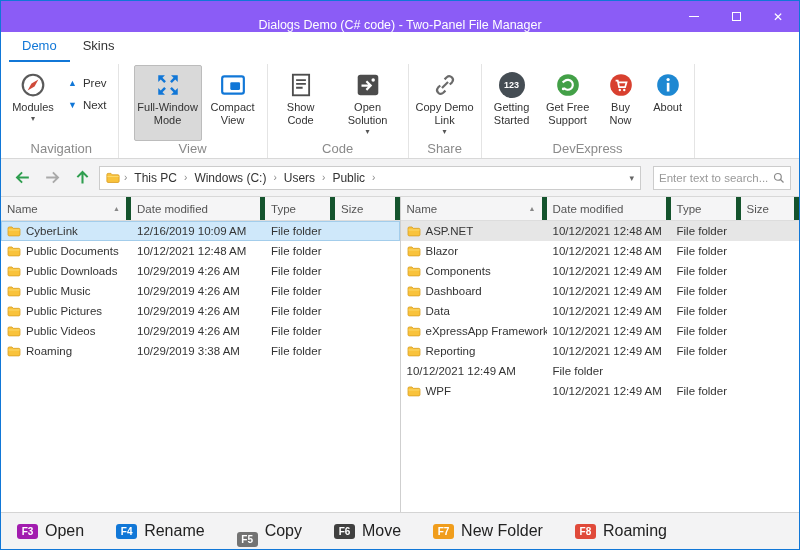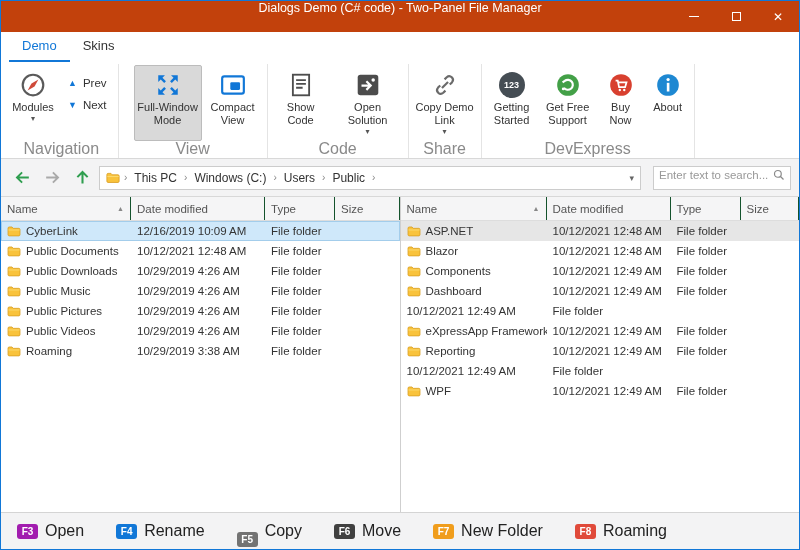--- a/index.html
+++ b/index.html
@@ -1,37 +1,37 @@
 <!DOCTYPE html>
 <html><head>
 <meta charset="utf-8">
 <style>
   *{margin:0;padding:0;box-sizing:border-box;}
   html,body{width:800px;height:550px;}
   body{font-family:"Liberation Sans",sans-serif;background:#fff;}
   .window{width:800px;height:550px;border:1px solid #1177d7;display:flex;flex-direction:column;background:#fff;overflow:hidden;}
 
   
-  .titlebar{flex:0 0 31px;background:#c2410c;color:#fff;display:flex;align-items:flex-start;position:relative;}
+  .titlebar{flex:0 0 31px;background:#8b5cf6;color:#fff;display:flex;align-items:flex-end;position:relative;}
   .title{flex:1;text-align:center;font-size:12.5px;}
   .win-buttons{position:absolute;right:0;top:0;height:100%;display:flex;}
   .win-btn{width:42px;height:100%;display:flex;align-items:center;justify-content:center;color:#fff;font-size:12px;cursor:pointer;}
   .glyph-min{width:10px;height:1px;background:#fff;display:block;}
   .glyph-max{width:9px;height:9px;border:1px solid #fff;display:block;}
 
   
   .tabs-row{flex:0 0 30px;background:#fff;display:flex;align-items:stretch;padding-left:8px;}
   .tab{padding:0 13px;line-height:27px;font-size:13px;color:#333;border-bottom:2px solid transparent;cursor:pointer;}
   .tab.active{color:#1177d7;border-bottom-color:#1177d7;}
 
   
   .ribbon{flex:0 0 97px;display:flex;background:#fff;border-bottom:1px solid #d8d8d8;padding:2px 2px 0 4px;}
   .rgroup{display:flex;flex-direction:column;border-right:1px solid #e4e4e4;padding:1px 3px 0;}
   .rgroup-items{flex:1;display:flex;align-items:flex-start;}
-  .rgroup-label{height:17px;line-height:15px;text-align:center;font-size:16px;color:#8a8a8a;}
+  .rgroup-label{height:17px;line-height:15px;text-align:center;font-size:13px;color:#8a8a8a;}
   .rbtn{cursor:pointer;}
   .rbtn.large{display:flex;flex-direction:column;align-items:center;padding:5px 2px 0;border:1px solid transparent;border-radius:2px;font-size:11px;color:#333;text-align:center;line-height:13px;height:76px;}
   .rbtn.large.selected{background:#d9d9d9;border-color:#bcbcbc;margin-left:12px;}
   .ricon{width:28px;height:28px;display:flex;align-items:center;justify-content:center;margin-bottom:2px;}
   .ricon svg{width:26px;height:26px;}
   .circle-icon{width:26px;height:26px;border-radius:50%;background:#454d54;color:#fff;font-size:9px;font-weight:bold;display:flex;align-items:center;justify-content:center;}
   .caret{font-size:8px;color:#555;line-height:9px;display:block;}
   .smallstack{display:flex;flex-direction:column;gap:6px;padding:10px 2px 0 4px;}
   .rbtn.small{display:flex;align-items:center;gap:6px;font-size:11.5px;color:#333;padding:2px 6px;border-radius:2px;}
   .tri{color:#1177d7;font-size:9px;line-height:9px;}
@@ -39,33 +39,33 @@
 
   
   .pathbar{flex:0 0 38px;background:#f3f3f4;border-bottom:1px solid #d8d8d8;display:flex;align-items:center;padding:0 8px;gap:4px;}
   .nav-arrow{width:26px;height:26px;display:flex;align-items:center;justify-content:center;cursor:pointer;}
   .nav-arrow svg{width:19px;height:19px;}
   .address-box{flex:1;height:24px;background:#fff;border:1px solid #ccc;display:flex;align-items:center;padding:0 6px;gap:4px;font-size:12px;color:#333;margin-right:8px;cursor:pointer;}
   .address-box .folder-svg{width:15px;height:13px;}
   .crumb{padding:0 3px;cursor:pointer;}
   .crumb-sep{color:#888;font-size:10px;}
   .addr-caret{margin-left:auto;color:#666;font-size:9px;cursor:pointer;}
-  .search-box{width:138px;height:24px;background:#fff;border:1px solid #ccc;display:flex;align-items:flex-end;padding:8px 5px;gap:3px;}
+  .search-box{width:138px;height:24px;background:#fff;border:1px solid #ccc;display:flex;align-items:center;padding:0 5px;gap:3px;}
   .search-box input{border:none;outline:none;flex:1;min-width:0;font-size:11.5px;color:#333;font-family:inherit;background:transparent;}
   .search-box input::placeholder{color:#999;}
   .magnifier svg{width:12px;height:12px;display:block;}
 
   
   .panels{flex:1;display:flex;overflow:hidden;background:#fff;}
   .panel{flex:1;display:flex;flex-direction:column;overflow:hidden;}
   .panel.left{border-right:1px solid #cfcfcf;}
   .panel-header{display:grid;flex:0 0 24px;background:#f5f5f6;border-bottom:1px solid #ddd;font-size:11.5px;color:#555;}
   .cols-left{grid-template-columns:130px 134px 70px 1fr;}
   .cols-right{grid-template-columns:146px 124px 70px 1fr;}
-  .hcell{display:flex;align-items:center;padding:0 6px;border-right:1px solid #14532d;cursor:pointer;}
+  .hcell{display:flex;align-items:center;padding:0 6px;border-right:5px solid #14532d;cursor:pointer;}
   .hcell.name{justify-content:space-between;}
   .sort{font-size:7px;color:#888;}
   .file-list{flex:1;overflow:hidden;}
   .file-row{display:grid;height:20px;font-size:11.5px;color:#333;align-items:center;cursor:pointer;}
   .file-row.selected{background:#cfe8fa;box-shadow:inset 0 0 0 1px #a3cdeb;}
   .file-row.inactive-selected{background:#e6e6e6;}
   .cell{padding:0 6px;white-space:nowrap;overflow:hidden;display:flex;align-items:center;gap:5px;height:100%;}
   .folder-svg{width:14px;height:12px;flex:0 0 14px;}
 
   
@@ -437,20 +437,27 @@
                 <path d="M1 3.6c0-.7.6-1.3 1.3-1.3h3.4l1.4 1.6h6.6c.7 0 1.3.6 1.3 1.3v6.2c0 .7-.6 1.3-1.3 1.3H2.3c-.7 0-1.3-.6-1.3-1.3z" fill="#f9c33c" stroke="#d79c1f" stroke-width="0.9"></path>
                 <path d="M1.5 5.2h13v1.2h-13z" fill="#fbd96e"></path>
               </svg>
               <span>Dashboard</span>
             </div>
             <div class="cell">10/12/2021 12:49 AM</div>
             <div class="cell">File folder</div>
             <div class="cell"></div>
           </div>
           <div class="file-row cols-right">
+            <div class="cell">
+              <svg class="folder-svg" viewBox="0 0 16 14">
+                <path d="M1 3.6c0-.7.6-1.3 1.3-1.3h3.4l1.4 1.6h6.6c.7 0 1.3.6 1.3 1.3v6.2c0 .7-.6 1.3-1.3 1.3H2.3c-.7 0-1.3-.6-1.3-1.3z" fill="#f9c33c" stroke="#d79c1f" stroke-width="0.9"></path>
+                <path d="M1.5 5.2h13v1.2h-13z" fill="#fbd96e"></path>
+              </svg>
+              <span>Data</span>
+            </div>
             <div class="cell">10/12/2021 12:49 AM</div>
             <div class="cell">File folder</div>
             <div class="cell"></div>
           </div>
           <div class="file-row cols-right">
             <div class="cell">
               <svg class="folder-svg" viewBox="0 0 16 14">
                 <path d="M1 3.6c0-.7.6-1.3 1.3-1.3h3.4l1.4 1.6h6.6c.7 0 1.3.6 1.3 1.3v6.2c0 .7-.6 1.3-1.3 1.3H2.3c-.7 0-1.3-.6-1.3-1.3z" fill="#f9c33c" stroke="#d79c1f" stroke-width="0.9"></path>
                 <path d="M1.5 5.2h13v1.2h-13z" fill="#fbd96e"></path>
               </svg>

